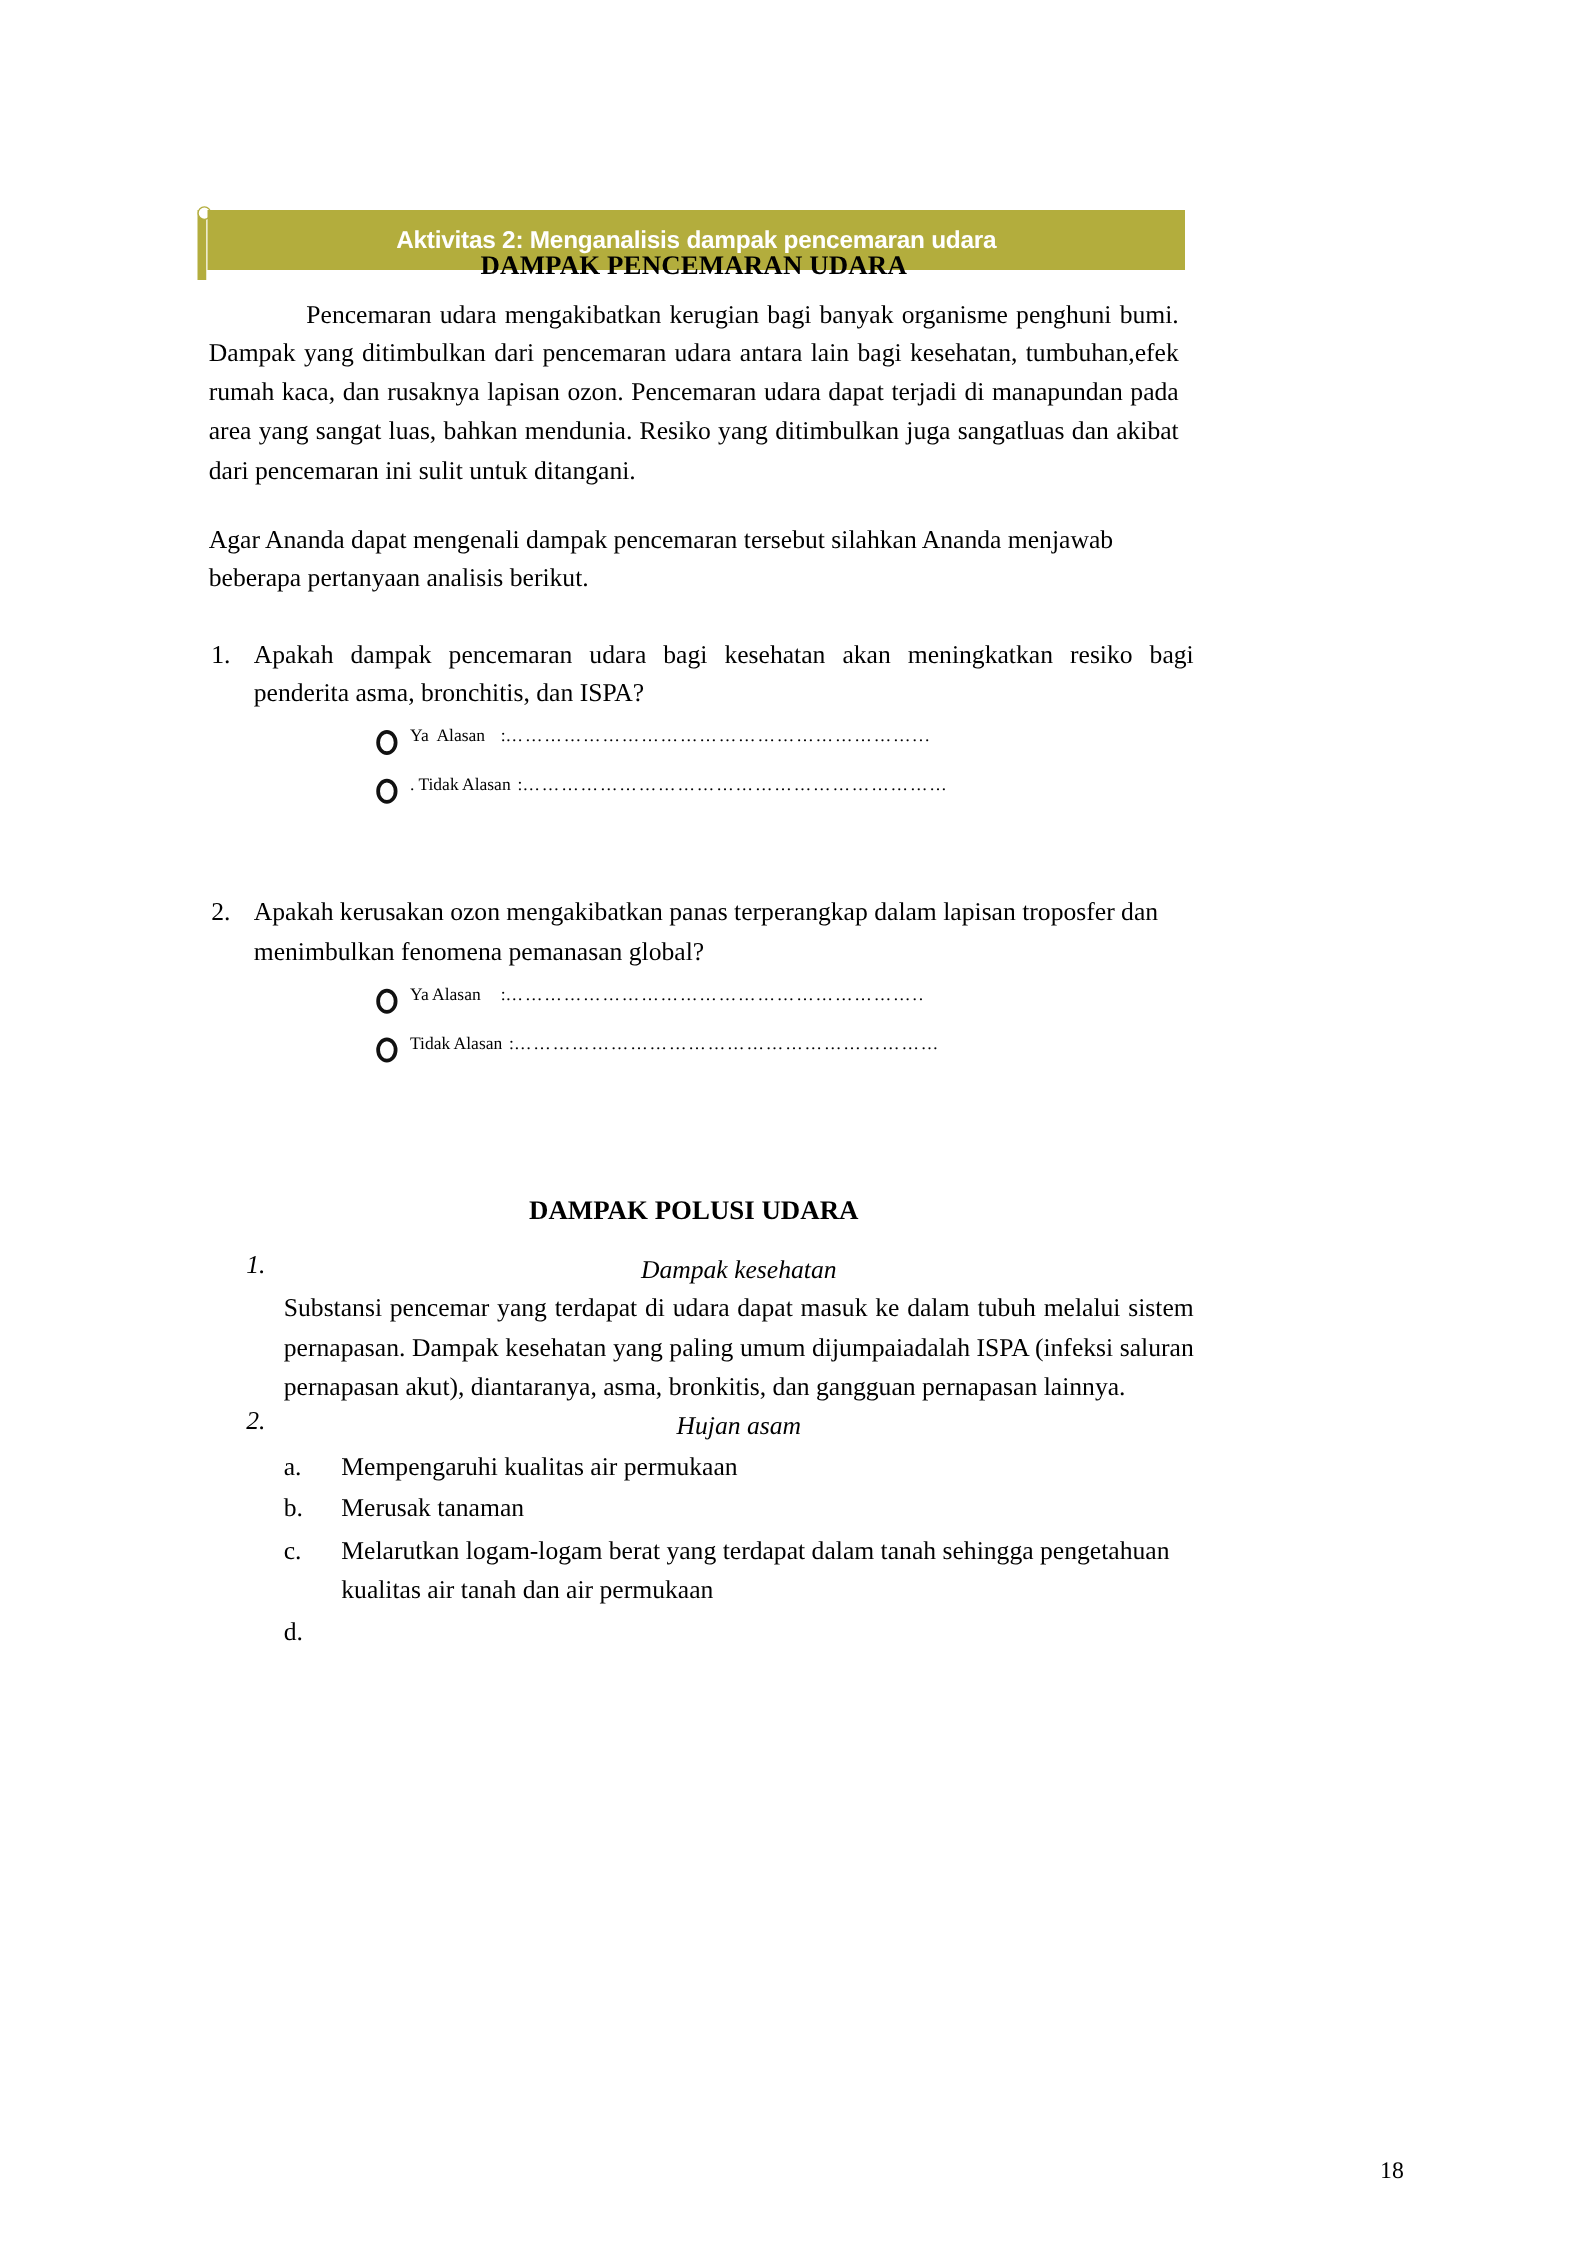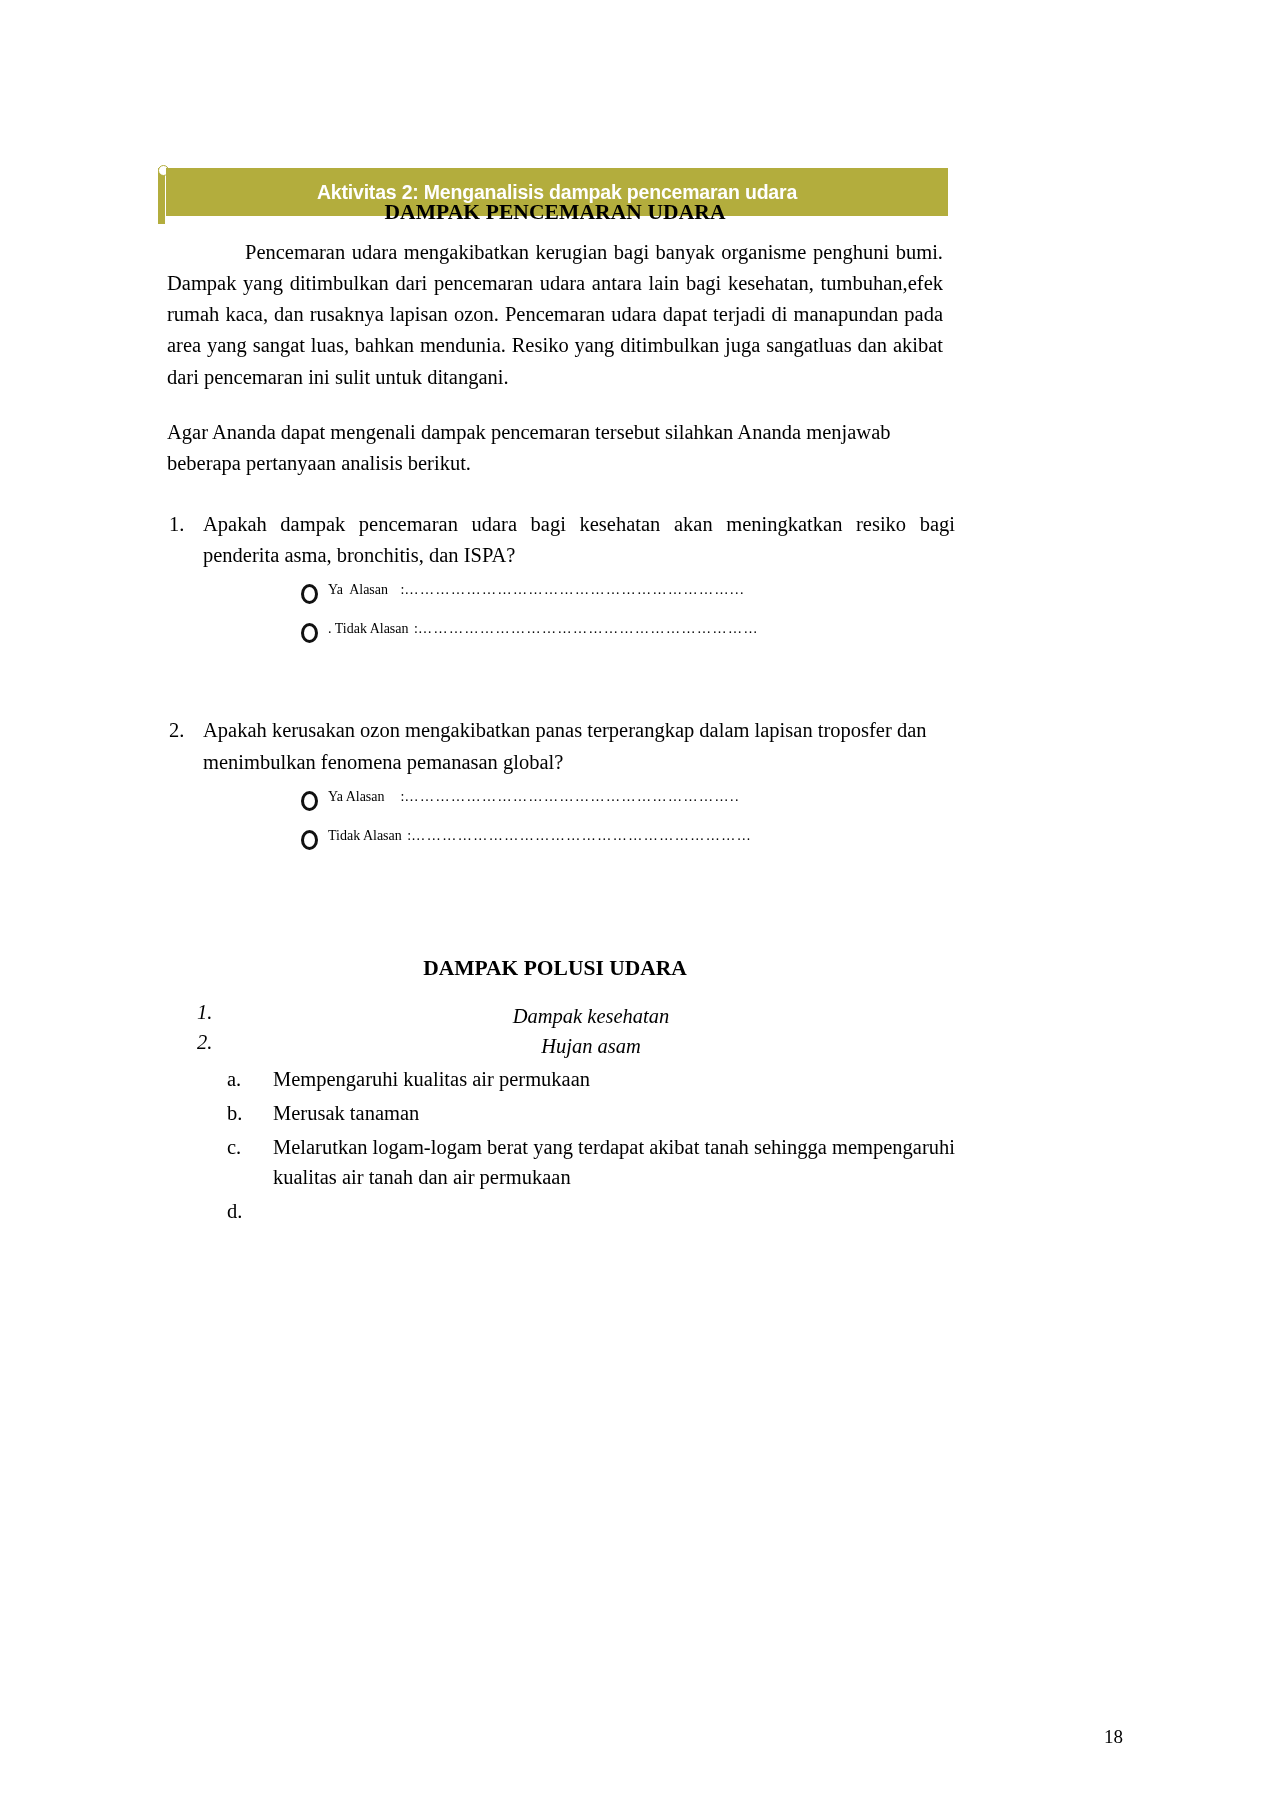--- a/index.html
+++ b/index.html
@@ -315,37 +315,38 @@
 
 
     <h2 class="section-title">DAMPAK POLUSI UDARA</h2>
 
 
     <ul class="olist">
 
       <li class="oitem">
         <span class="onum">1.</span>
         <div class="oheading">Dampak kesehatan</div>
+        <div class="obody">Substansi pencemar yang terdapat di udara dapat masuk ke dalam  tubuh melalui sistem pernapasan. Dampak kesehatan yang paling umum dijumpaiadalah ISPA (infeksi saluran pernapasan akut), diantaranya, asma, bronkitis, dan gangguan pernapasan lainnya.</div>
       </li>
 
       <li class="oitem">
         <span class="onum">2.</span>
         <div class="oheading">Hujan asam</div>
         <ul class="alist">
           <li class="aitem">
             <span class="aletter">a.</span>
             <span>Mempengaruhi kualitas air permukaan</span>
           </li>
           <li class="aitem">
             <span class="aletter">b.</span>
             <span>Merusak tanaman</span>
           </li>
           <li class="aitem">
             <span class="aletter">c.</span>
-            <span>Melarutkan logam-logam berat yang terdapat akibat tanah sehingga mempengaruhi kualitas air tanah dan air permukaan</span>
+            <span>Melarutkan logam-logam berat yang terdapat dalam tanah sehingga pengetahuan kualitas air tanah dan air permukaan</span>
           </li>
           <li class="aitem">
             <span class="aletter">d.</span>
           </li>
         </ul>
       </li>
     </ul>
 
   </div>
 

